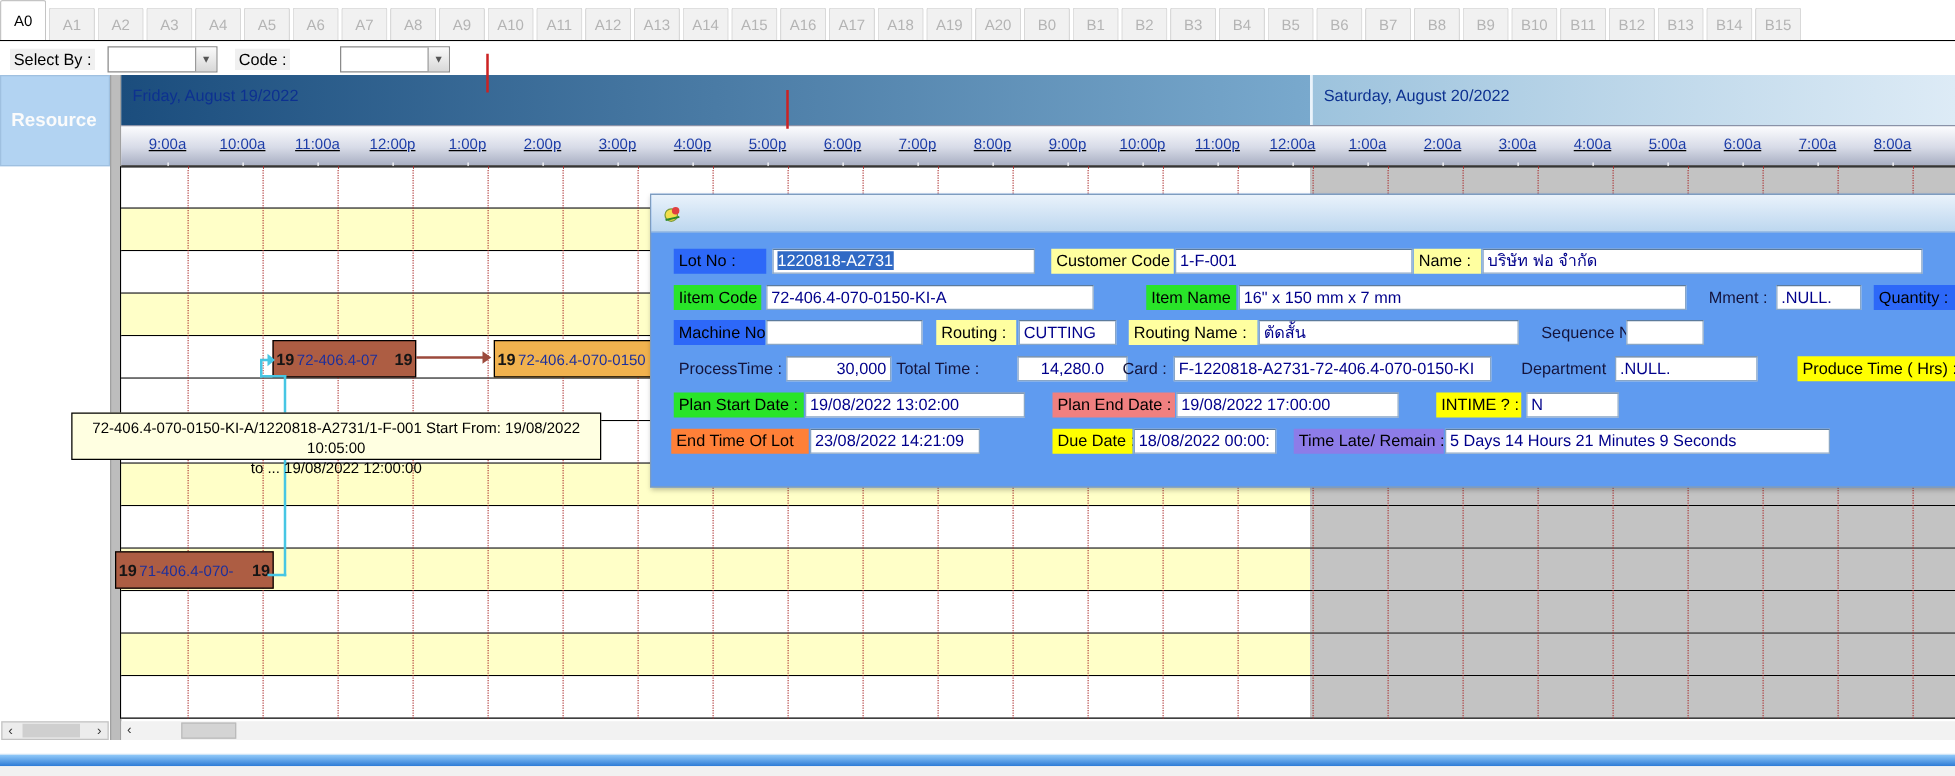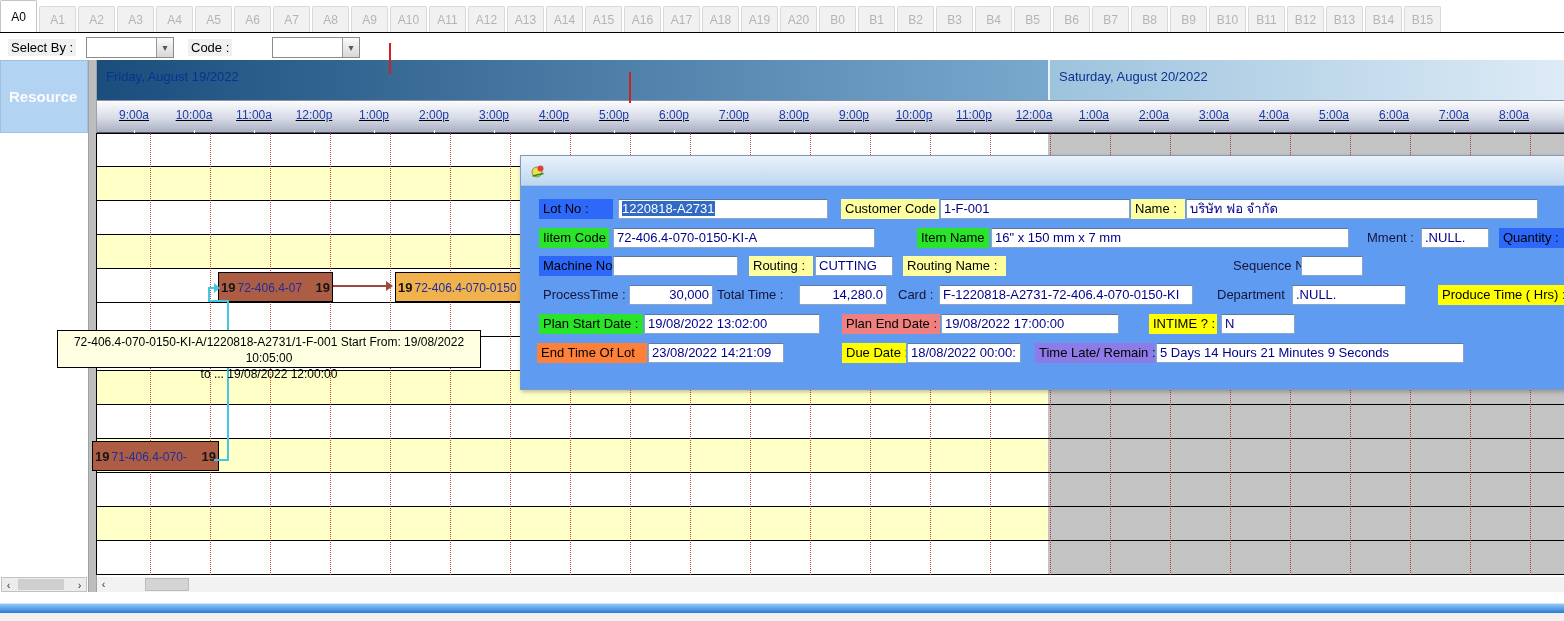--- a/index.html
+++ b/index.html
@@ -120,21 +120,21 @@
   .f-name-l{left:610px;width:54px;} .f-name-i{left:665px;width:352px;}
   .f-iitem-l{left:18px;width:70px;} .f-iitem-i{left:92px;width:262px;}
   .f-iname-l{left:396px;width:72px;} .f-iname-i{left:470px;width:358px;}
   .f-mment-l{left:842px;width:56px;} .f-mment-i{left:900px;width:68px;}
   .f-qty-l{left:978px;width:68px;}
   .f-mach-l{left:18px;width:73px;} .f-mach-i{left:92px;width:125px;}
   .f-rout-l{left:228px;width:64px;} .f-rout-i{left:294px;width:78px;}
   .f-rname-l{left:382px;width:103px;} .f-rname-i{left:486px;width:208px;}
   .f-seq-l{left:708px;width:74px;} .f-seq-i{left:780px;width:62px;}
   .f-proc-l{left:18px;width:90px;} .f-proc-i{left:108px;width:84px;}
-  .f-tot-l{left:192px;width:82px;} .f-tot-i{left:278px;width:88px;}
+  .f-tot-l{left:192px;width:82px;} .f-tot-i{left:293px;width:88px;text-align:center;}
   .f-card-l{left:373px;width:44px;} .f-card-i{left:418px;width:254px;}
   .f-dept-l{left:692px;width:78px;} .f-dept-i{left:771px;width:114px;}
   .f-prod-l{left:917px;width:128px;}
   .f-psd-l{left:18px;width:104px;} .f-psd-i{left:123px;width:176px;}
   .f-ped-l{left:321px;width:98px;} .f-ped-i{left:420px;width:178px;}
   .f-int-l{left:628px;width:68px;} .f-int-i{left:700px;width:74px;}
   .f-etol-l{left:16px;width:110px;} .f-etol-i{left:127px;width:136px;}
   .f-due-l{left:321px;width:64px;} .f-due-i{left:386px;width:114px;}
   .f-tlr-l{left:514px;width:120px;} .f-tlr-i{left:635px;width:308px;}
 </style>
@@ -342,20 +342,21 @@
     <div class="di r2 f-iname-i">16" x 150 mm x 7 mm</div>
     <span class="dl c-plain r2 f-mment-l">Mment :</span>
     <div class="di r2 f-mment-i">.NULL.</div>
     <span class="dl c-blue r2 f-qty-l">Quantity :</span>
 
     <span class="dl c-blue r3 f-mach-l">Machine No</span>
     <div class="di r3 f-mach-i"></div>
     <span class="dl c-yel r3 f-rout-l">Routing :</span>
     <div class="di r3 f-rout-i">CUTTING</div>
     <span class="dl c-yel r3 f-rname-l">Routing Name :</span>
+    <div class="di r3 f-rname-i">ตัดสั้น</div>
     <span class="dl c-plain r3 f-seq-l">Sequence N</span>
     <div class="di r3 f-seq-i"></div>
 
     <span class="dl c-plain r4 f-proc-l">ProcessTime :</span>
     <div class="di num r4 f-proc-i">30,000</div>
     <span class="dl c-plain r4 f-tot-l">Total Time :</span>
     <div class="di num r4 f-tot-i">14,280.0</div>
     <span class="dl c-plain r4 f-card-l">Card :</span>
     <div class="di r4 f-card-i">F-1220818-A2731-72-406.4-070-0150-KI</div>
     <span class="dl c-plain r4 f-dept-l">Department</span>

